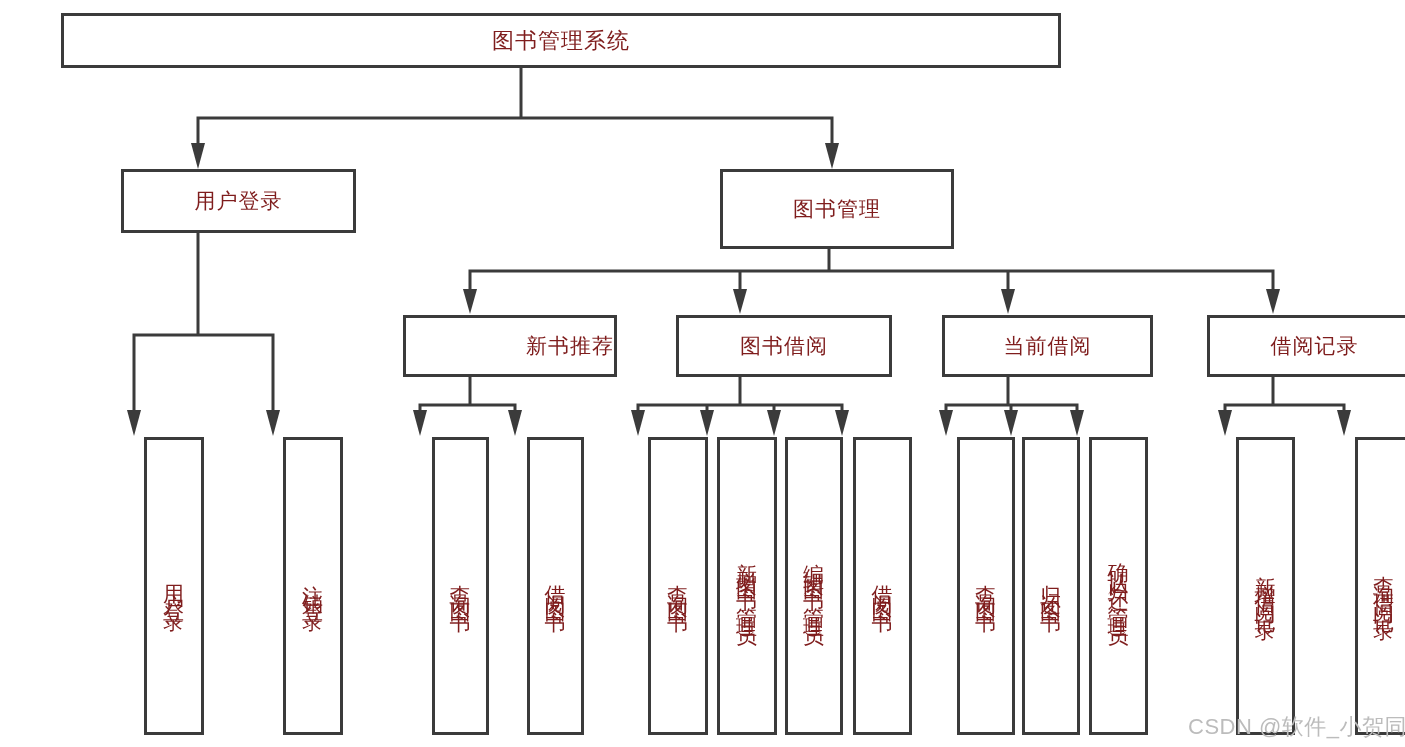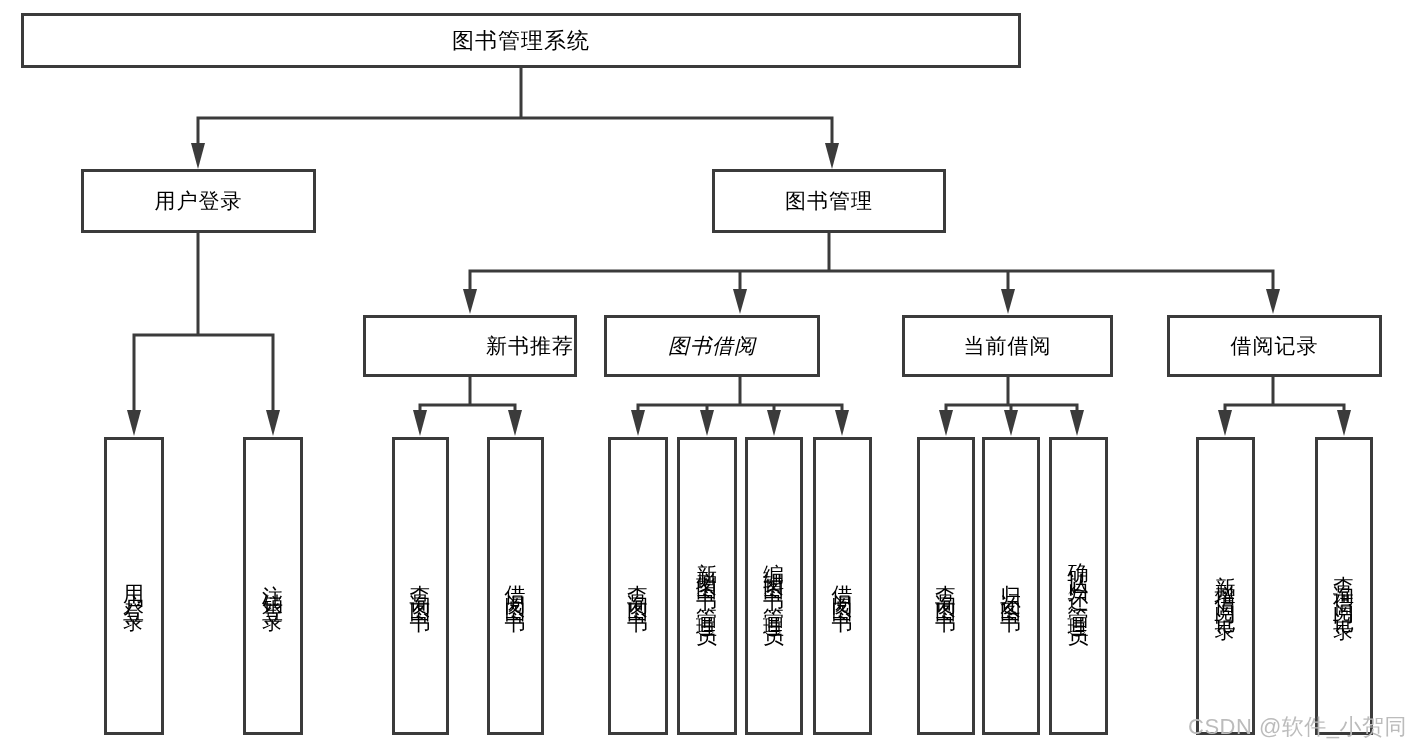--- a/index.html
+++ b/index.html
@@ -5,21 +5,22 @@
   html,body { margin:0; padding:0; background:#ffffff; }
   .canvas {
     position:relative; width:1405px; height:747px; background:#ffffff;
     font-family:"Liberation Sans", sans-serif; overflow:hidden;
   }
   .connectors { position:absolute; left:0; top:0; width:1405px; height:747px; }
   .box {
     position:absolute; box-sizing:border-box;
     border:3px solid #3b3b3b; background:#ffffff;
     display:flex; align-items:center; justify-content:center;
-    color:#000000;
+    color:#7f1d1d;
+    margin-left:40px;
   }
   .h-box { font-size:21px; letter-spacing:1px; }
   .root-box { font-size:22px; }
   .v-box span {
     writing-mode:vertical-rl; text-orientation:mixed;
     font-size:21px; line-height:1; letter-spacing:9px;
     white-space:nowrap;
   }
   .watermark {
     position:absolute; left:1188px; top:712px;
@@ -84,28 +85,28 @@
     </g>
   </svg>
 
   <div class="box h-box root-box" style="left:21px; top:13px; width:1000px; height:55px;">
     <span>图书管理系统</span>
   </div>
 
   <div class="box h-box" style="left:81px; top:169px; width:235px; height:64px;">
     <span>用户登录</span>
   </div>
-  <div class="box h-box" style="left:712px; top:169px; width:234px; height:64px;">
+  <div class="box h-box" style="left:680px; top:169px; width:234px; height:80px;">
     <span>图书管理</span>
   </div>
 
   <div class="box h-box" style="left:363px; top:315px; width:214px; height:62px;justify-content:flex-end;">
     <span>新书推荐</span>
   </div>
-  <div class="box h-box" style="left:604px; top:315px; width:216px; height:62px;font-style:italic;">
+  <div class="box h-box" style="left:636px; top:315px; width:216px; height:62px;">
     <span>图书借阅</span>
   </div>
   <div class="box h-box" style="left:902px; top:315px; width:211px; height:62px;">
     <span>当前借阅</span>
   </div>
   <div class="box h-box" style="left:1167px; top:315px; width:215px; height:62px;">
     <span>借阅记录</span>
   </div>
 
   <div class="box v-box" style="left:104px; top:437px; width:60px; height:298px;">

